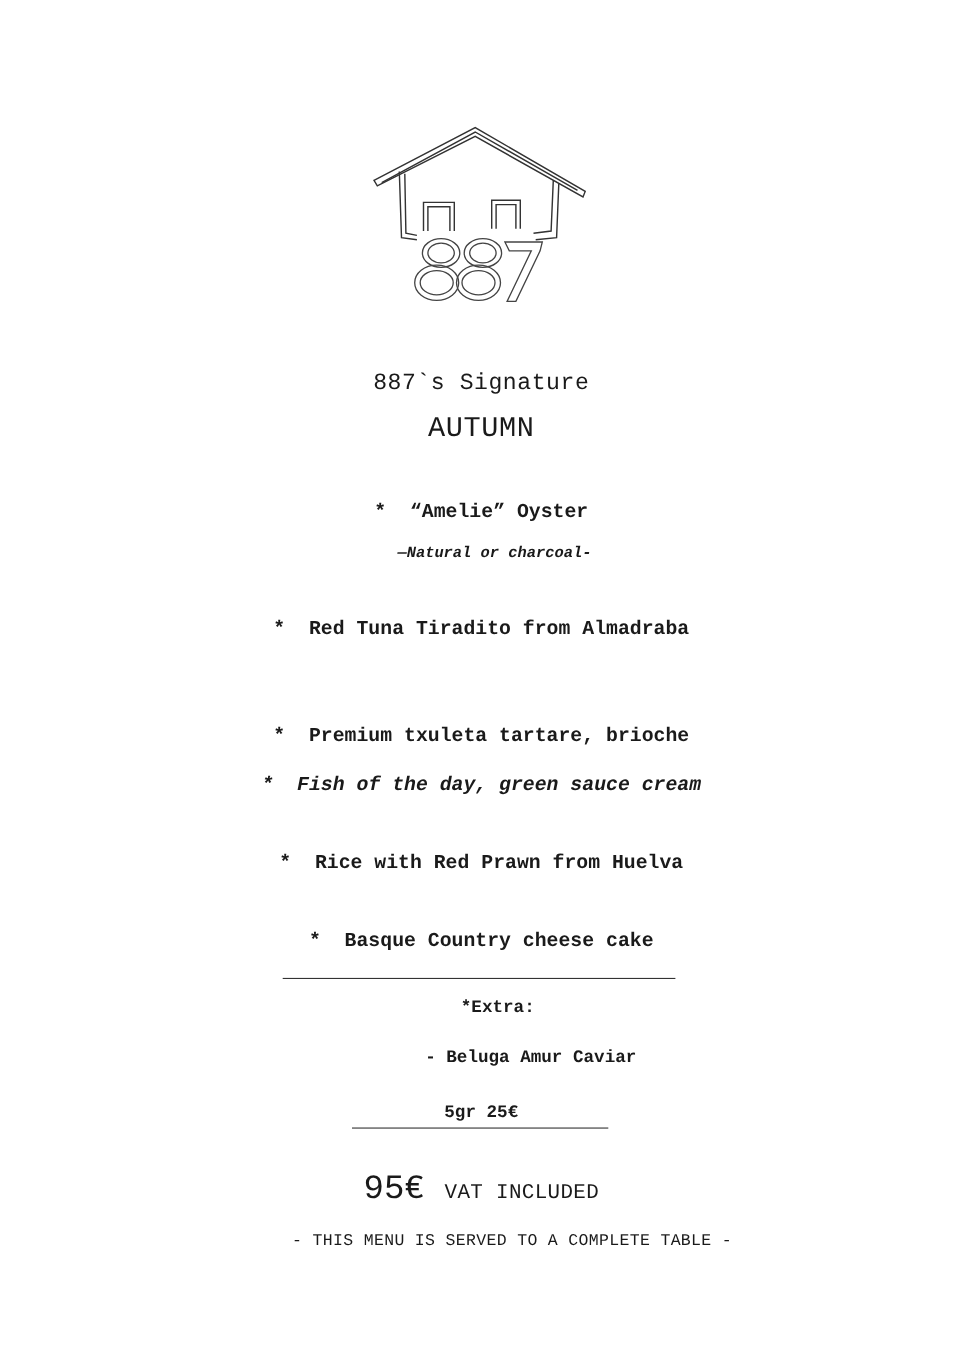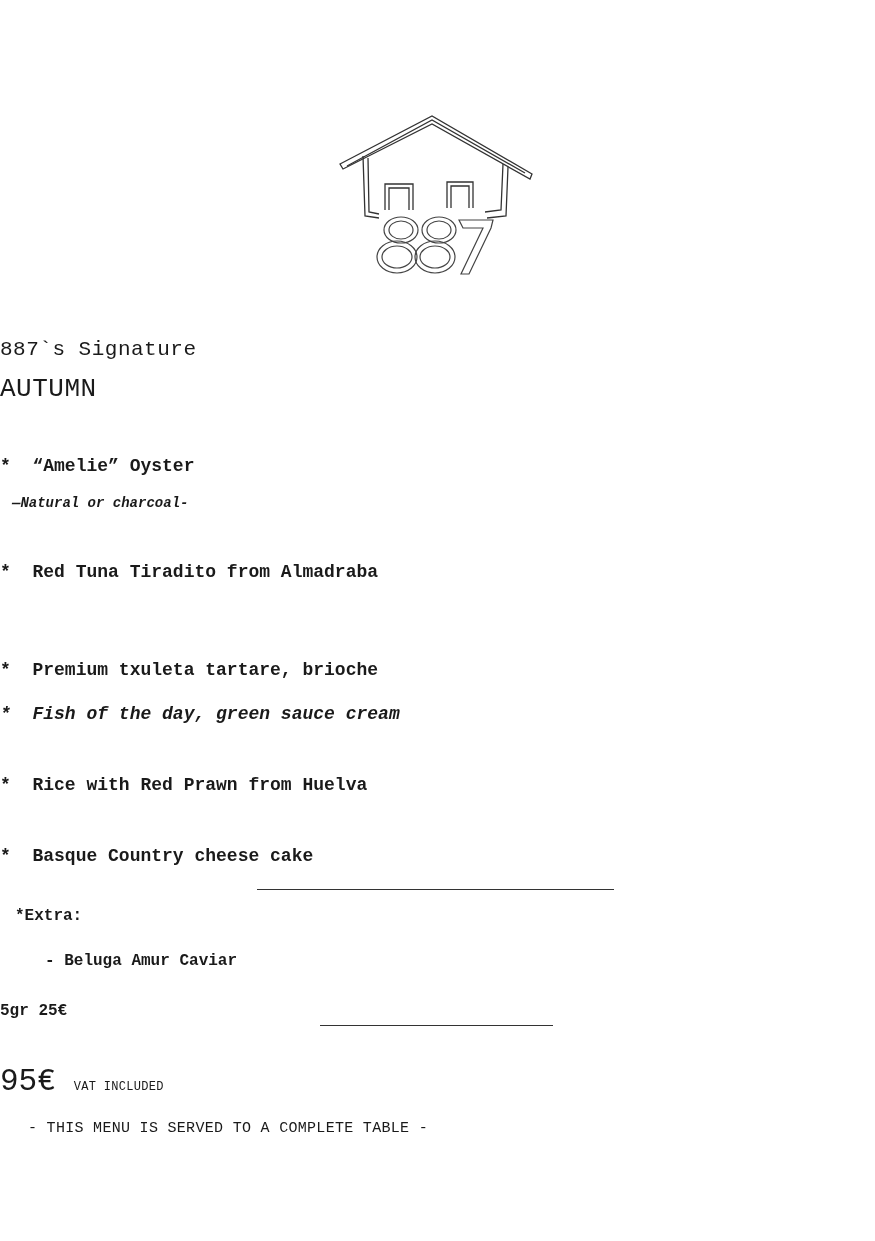--- a/index.html
+++ b/index.html
@@ -1,29 +1,29 @@
 <!DOCTYPE html>
 <html><head>
   <meta charset="utf-8">
   <style>
     html, body { margin: 0; padding: 0; background: #ffffff; }
     body { width: 875px; height: 1241px; position: relative; overflow: hidden;
            font-family: "Liberation Mono", "DejaVu Sans Mono", monospace; color: #1a1a1a; }
-    .abs { position: absolute; left: 0; width: 875px; text-align: left; }
+    .abs { position: absolute; left: 0; width: 875px; text-align: center; }
     #logo { position: absolute; left: 335px; top: 112px; width: 200px; height: 168px; }
     .title-sig { top: 338px; font-size: 21px; letter-spacing: 0.5px; }
     .title-season { top: 374px; font-size: 26px; letter-spacing: 0.5px; }
     .course { font-size: 18px; font-weight: bold; white-space: pre; }
     .sub { font-size: 14px; font-weight: bold; font-style: italic; }
     .rule { position: absolute; height: 0; border-top: 1.3px solid #333; }
     .extra-title { top: 907px; font-size: 16px; font-weight: bold; margin-left: 15px; }
     .extra-item { font-size: 16px; font-weight: bold; line-height: 22px; }
     .price-line { top: 1064px; }
     .price { font-family: Liberation Mono, monospace; font-size: 31px; }
-    .vat { font-size: 12px; margin-left: 18px; letter-spacing: 0.3px; }
+    .vat { font-size: 19px; margin-left: 18px; letter-spacing: 0.3px; }
     .note { top: 1120px; font-size: 15px; letter-spacing: 0.3px; padding-left: 28px; }
   </style>
 </head>
 <body>
 
 <div id="logo">
   <svg width="200" height="168" viewBox="0 0 200 168" fill="none" stroke="#333" stroke-width="1.3">
 
     <path d="M5 52 L97 4 L197 62 L195 67 L97 12 L8 57 Z"></path>
 

